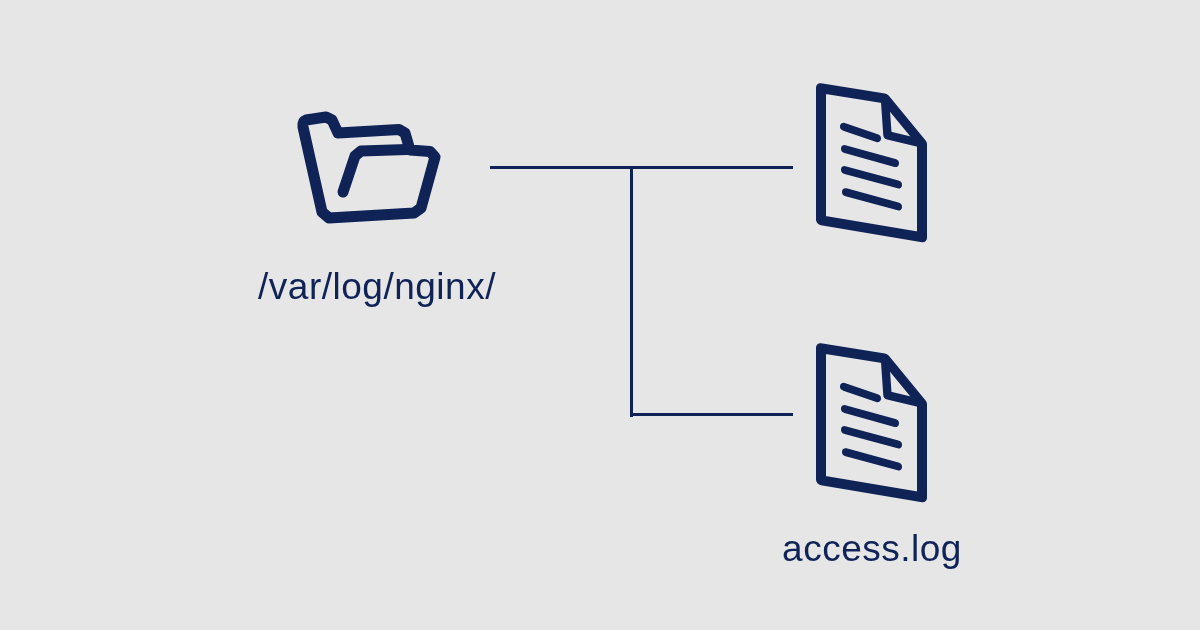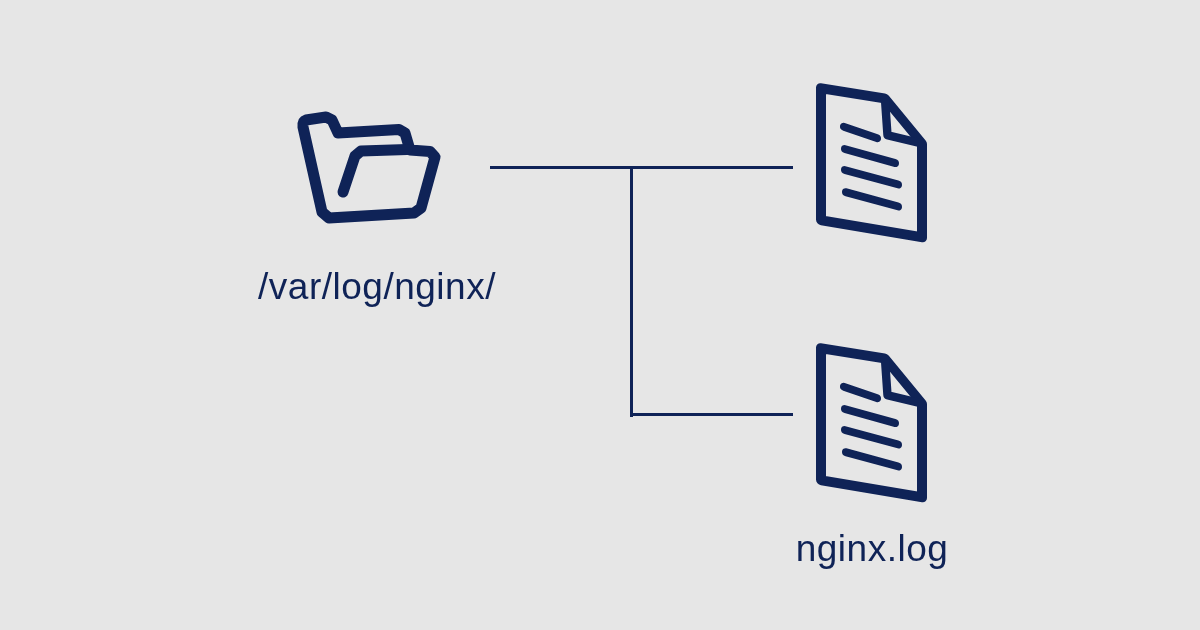--- a/index.html
+++ b/index.html
@@ -113,15 +113,15 @@
       <g transform="skewY(9)">
         <path stroke-width="10" d="M 8 7 L 72 7 L 109 46 L 109 140 L 8 139 Z"></path>
         <path stroke-width="8.5" d="M 72 8 L 74.5 43.5 L 107 46"></path>
         <line stroke-width="8" x1="31" y1="42" x2="64" y2="48"></line>
         <line stroke-width="8" x1="32" y1="64" x2="82" y2="70"></line>
         <line stroke-width="8" x1="32" y1="85" x2="85" y2="91"></line>
         <line stroke-width="8" x1="33" y1="107" x2="85" y2="113"></line>
       </g>
     </svg>
   </div>
-  <div class="node-label" id="file2-label">nginx.log</div>
+  <div class="node-label" id="file2-label">access.log</div>
 
 </div>
 
 </body></html>

